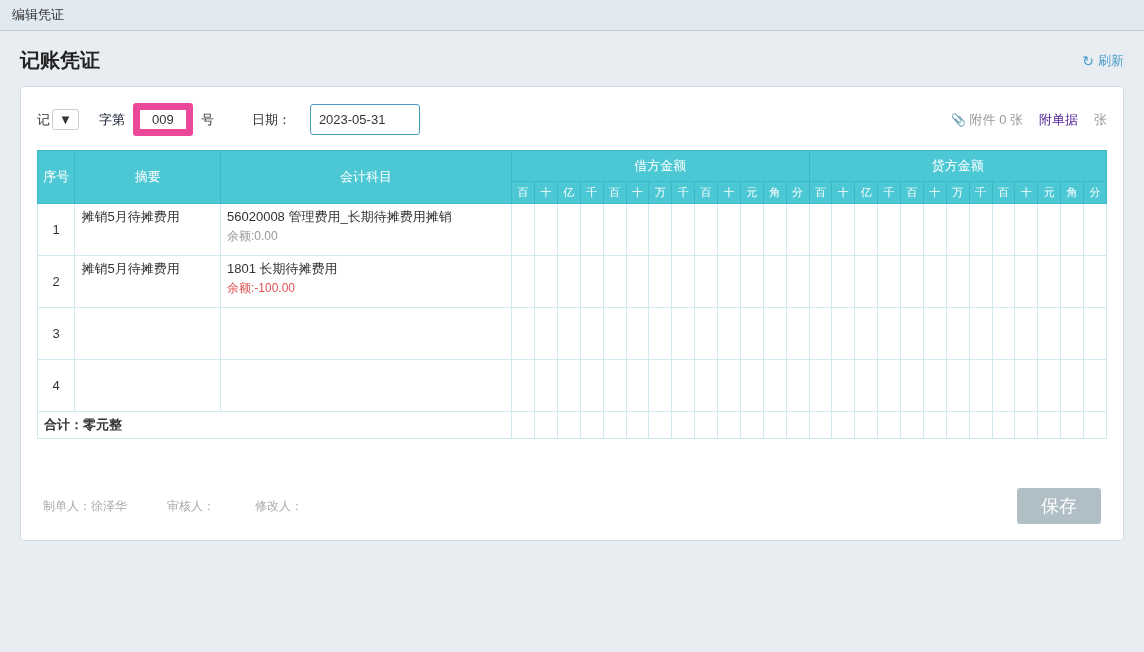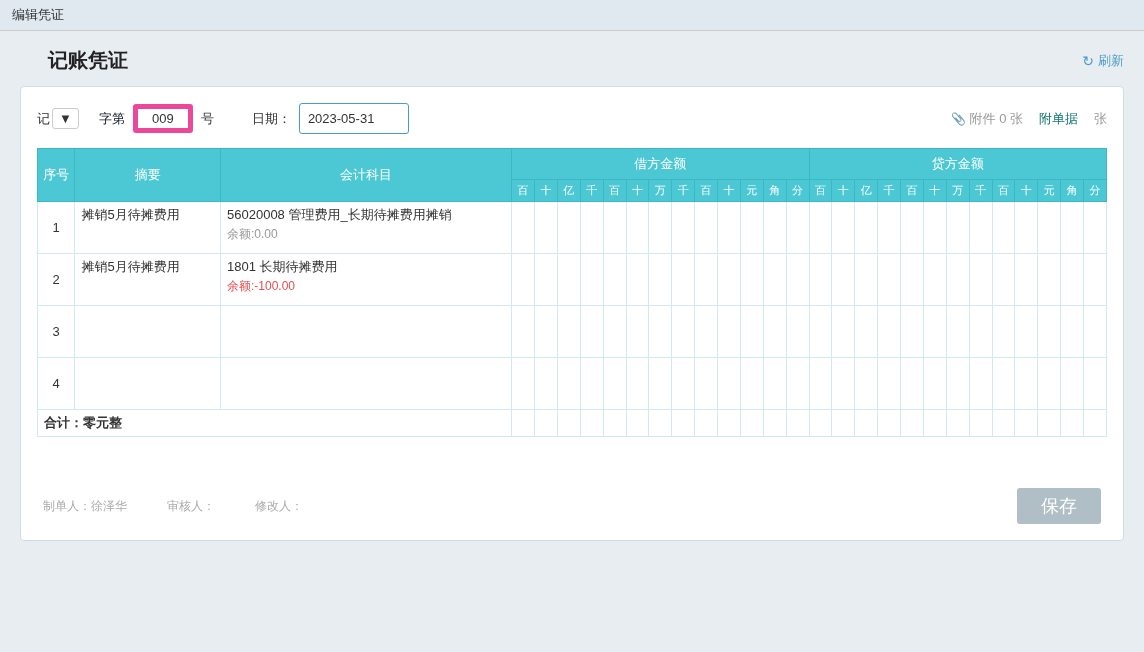--- a/index.html
+++ b/index.html
@@ -36,21 +36,20 @@
     .page-header {
       display: flex;
       justify-content: space-between;
       align-items: center;
       margin-bottom: 12px;
     }
     .page-title {
       font-size: 20px;
       font-weight: bold;
       color: #222;
-      margin-left: 28px;
     }
     .refresh-btn {
       display: flex;
       align-items: center;
       gap: 4px;
       color: #4a9cc7;
       cursor: pointer;
       font-size: 13px;
       background: none;
       border: none;
@@ -90,36 +89,36 @@
       cursor: pointer;
       background: #fff;
       font-size: 13px;
       color: #333;
     }
     .zi-label {
       margin-left: 12px;
       color: #0f172a;
     }
     .zi-input {
-      border: 5px solid #ec4899;
+      border: 7px solid #ec4899;
       border-radius: 3px;
       padding: 2px 8px;
       width: 60px;
       font-size: 13px;
       color: #333;
       text-align: center;
     }
     .hao-label {
       color: #333;
     }
     .date-section {
       margin-left: 30px;
       display: flex;
       align-items: center;
-      gap: 8px;
+      gap: 19px;
     }
     .date-label {
       color: #333;
     }
     .date-input {
       border: 1px solid #4a9cc7;
       border-radius: 3px;
       padding: 7px 8px;
       font-size: 13px;
       color: #333;
@@ -133,21 +132,21 @@
       gap: 16px;
     }
     .attachment-link {
       color: #999;
       font-size: 13px;
       display: flex;
       align-items: center;
       gap: 3px;
     }
     .fj-label {
-      color: #0f766e;
+      color: #4c1d95;
       font-size: 13px;
     }
     .zhang-label {
       color: #999;
       font-size: 13px;
     }
     
     .voucher-table {
       width: 100%;
       border-collapse: collapse;

